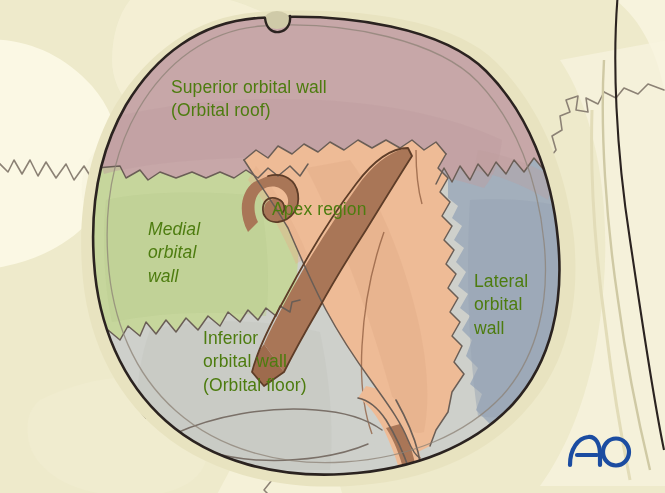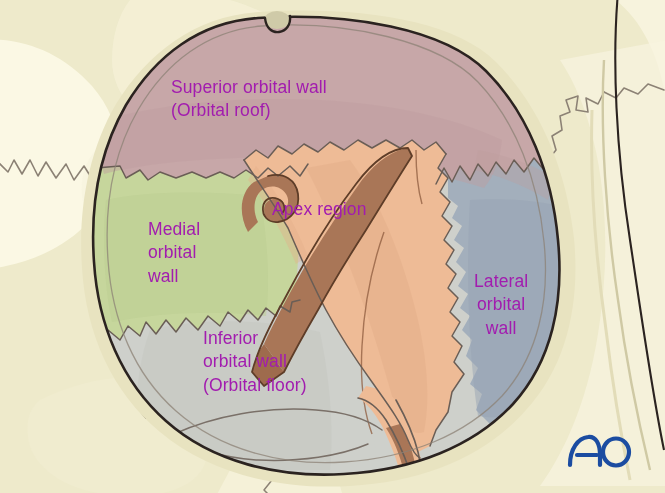--- a/index.html
+++ b/index.html
@@ -18,33 +18,33 @@
   #anatomy-svg {
     position: absolute;
     left: 0;
     top: 0;
     width: 665px;
     height: 493px;
     display: block;
   }
   .region-label {
     position: absolute;
-    color: #a21caf;
+    color: #4d7c0f;
     font-family: "Liberation Sans", sans-serif;
     font-size: 17.5px;
     line-height: 1.33;
     white-space: pre;
     letter-spacing: 0.1px;
     pointer-events: none;
   }
   #label-superior { left: 171px; top: 76px; }
-  #label-medial   { left: 148px; top: 218px; }
+  #label-medial   { left: 148px; top: 218px; font-style: italic; }
   #label-apex     { left: 272px; top: 198px; }
   #label-inferior { left: 203px; top: 327px; }
-  #label-lateral  { left: 474px; top: 270px; text-align: center; }
+  #label-lateral  { left: 474px; top: 270px; }
   #ao-logo {
     position: absolute;
     left: 566px;
     top: 431px;
     width: 66px;
     height: 40px;
   }
 </style>
 </head>
 <body>

